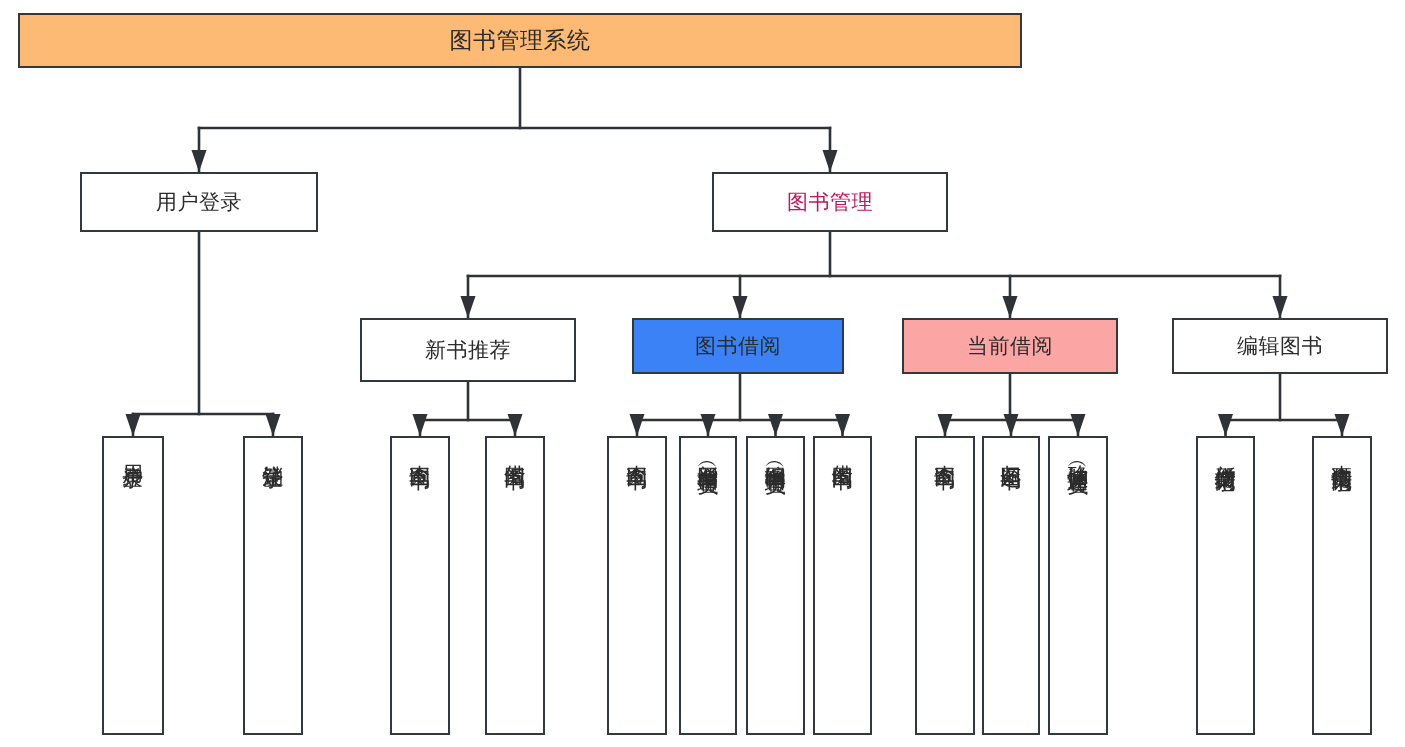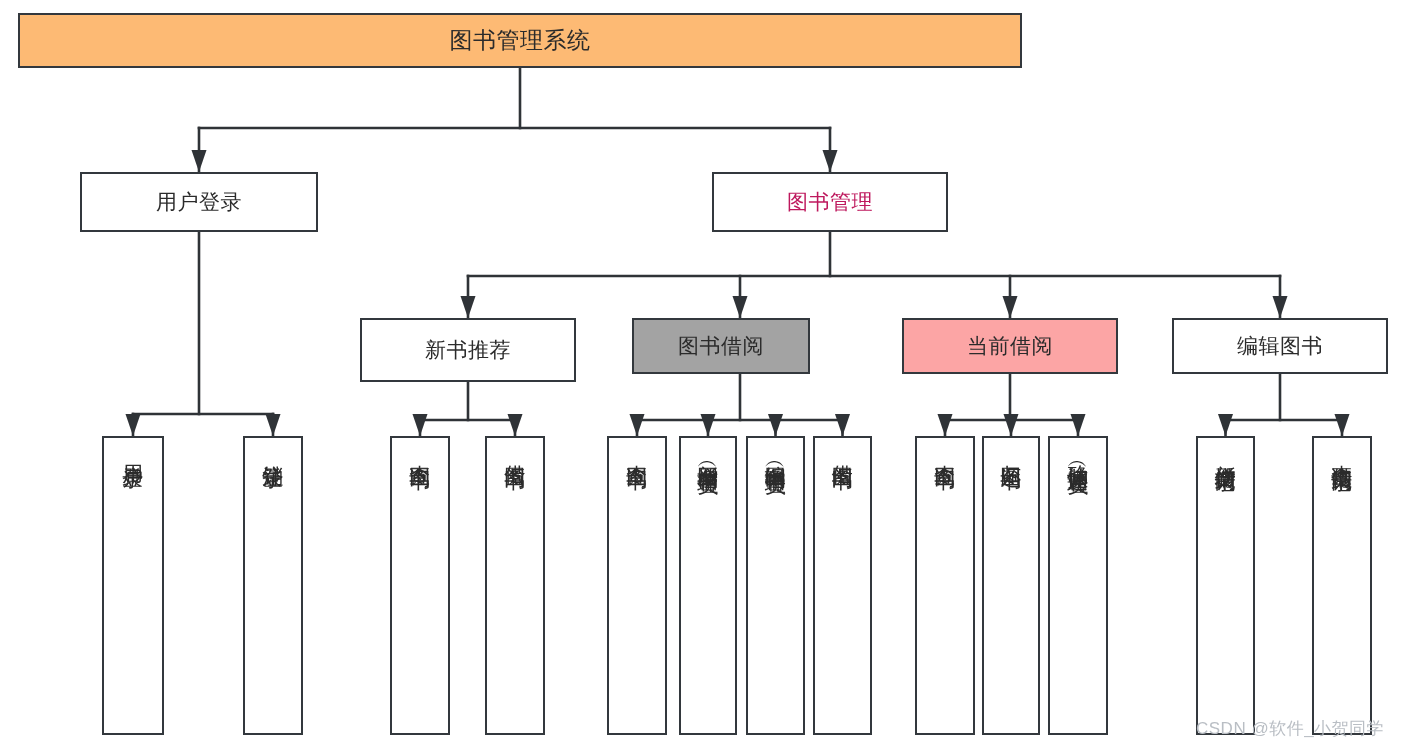--- a/index.html
+++ b/index.html
@@ -135,21 +135,21 @@
       </div>
       <div class="node-box" style="left: 80px; top: 172px; width: 238px; height: 60px; border-color: rgb(51, 56, 61); background: rgb(255, 255, 255); color: rgb(43, 43, 43);">
         <span class="node-label-h">用户登录</span>
       </div>
       <div class="node-box" style="left: 712px; top: 172px; width: 236px; height: 60px; border-color: rgb(51, 56, 61); background: rgb(255, 255, 255); color: #be185d;">
         <span class="node-label-h">图书管理</span>
       </div>
       <div class="node-box" style="left: 360px; top: 318px; width: 216px; height: 64px; border-color: rgb(51, 56, 61); background: rgb(255, 255, 255); color: rgb(43, 43, 43);">
         <span class="node-label-h">新书推荐</span>
       </div>
-      <div class="node-box" style="left: 632px; top: 318px; width: 178px; height: 56px; border-color: rgb(51, 56, 61); background: #a3a3a3; color: rgb(43, 43, 43);">
+      <div class="node-box" style="left: 632px; top: 318px; width: 212px; height: 56px; border-color: rgb(51, 56, 61); background: #3b82f6; color: rgb(43, 43, 43);">
         <span class="node-label-h">图书借阅</span>
       </div>
       <div class="node-box" style="left: 902px; top: 318px; width: 216px; height: 56px; border-color: rgb(51, 56, 61); background: #fca5a5; color: rgb(43, 43, 43);">
         <span class="node-label-h">当前借阅</span>
       </div>
       <div class="node-box" style="left: 1172px; top: 318px; width: 216px; height: 56px; border-color: rgb(51, 56, 61); background: rgb(255, 255, 255); color: rgb(43, 43, 43);">
         <span class="node-label-h">编辑图书</span>
       </div>
       <div class="node-box leaf-box" style="left: 102px; top: 436px; width: 62px; height: 299px; border-color: rgb(51, 56, 61); background: rgb(255, 255, 255); color: rgb(43, 43, 43);">
         <span class="node-label-v">用户登录</span>
@@ -185,15 +185,14 @@
         <span class="node-label-v">确认归还（管理员）</span>
       </div>
       <div class="node-box leaf-box" style="left: 1196px; top: 436px; width: 59px; height: 299px; border-color: rgb(51, 56, 61); background: rgb(255, 255, 255); color: rgb(43, 43, 43);">
         <span class="node-label-v">新增借阅记录</span>
       </div>
       <div class="node-box leaf-box" style="left: 1312px; top: 436px; width: 60px; height: 299px; border-color: rgb(51, 56, 61); background: rgb(255, 255, 255); color: rgb(43, 43, 43);">
         <span class="node-label-v">查询借阅记录</span>
       </div>
     </div>
 
-  <div class="watermark" style="left: 1196px; top: 717px;">CSDN @软件_小贺同学</div>
 
 </div>
 
 </body></html>

